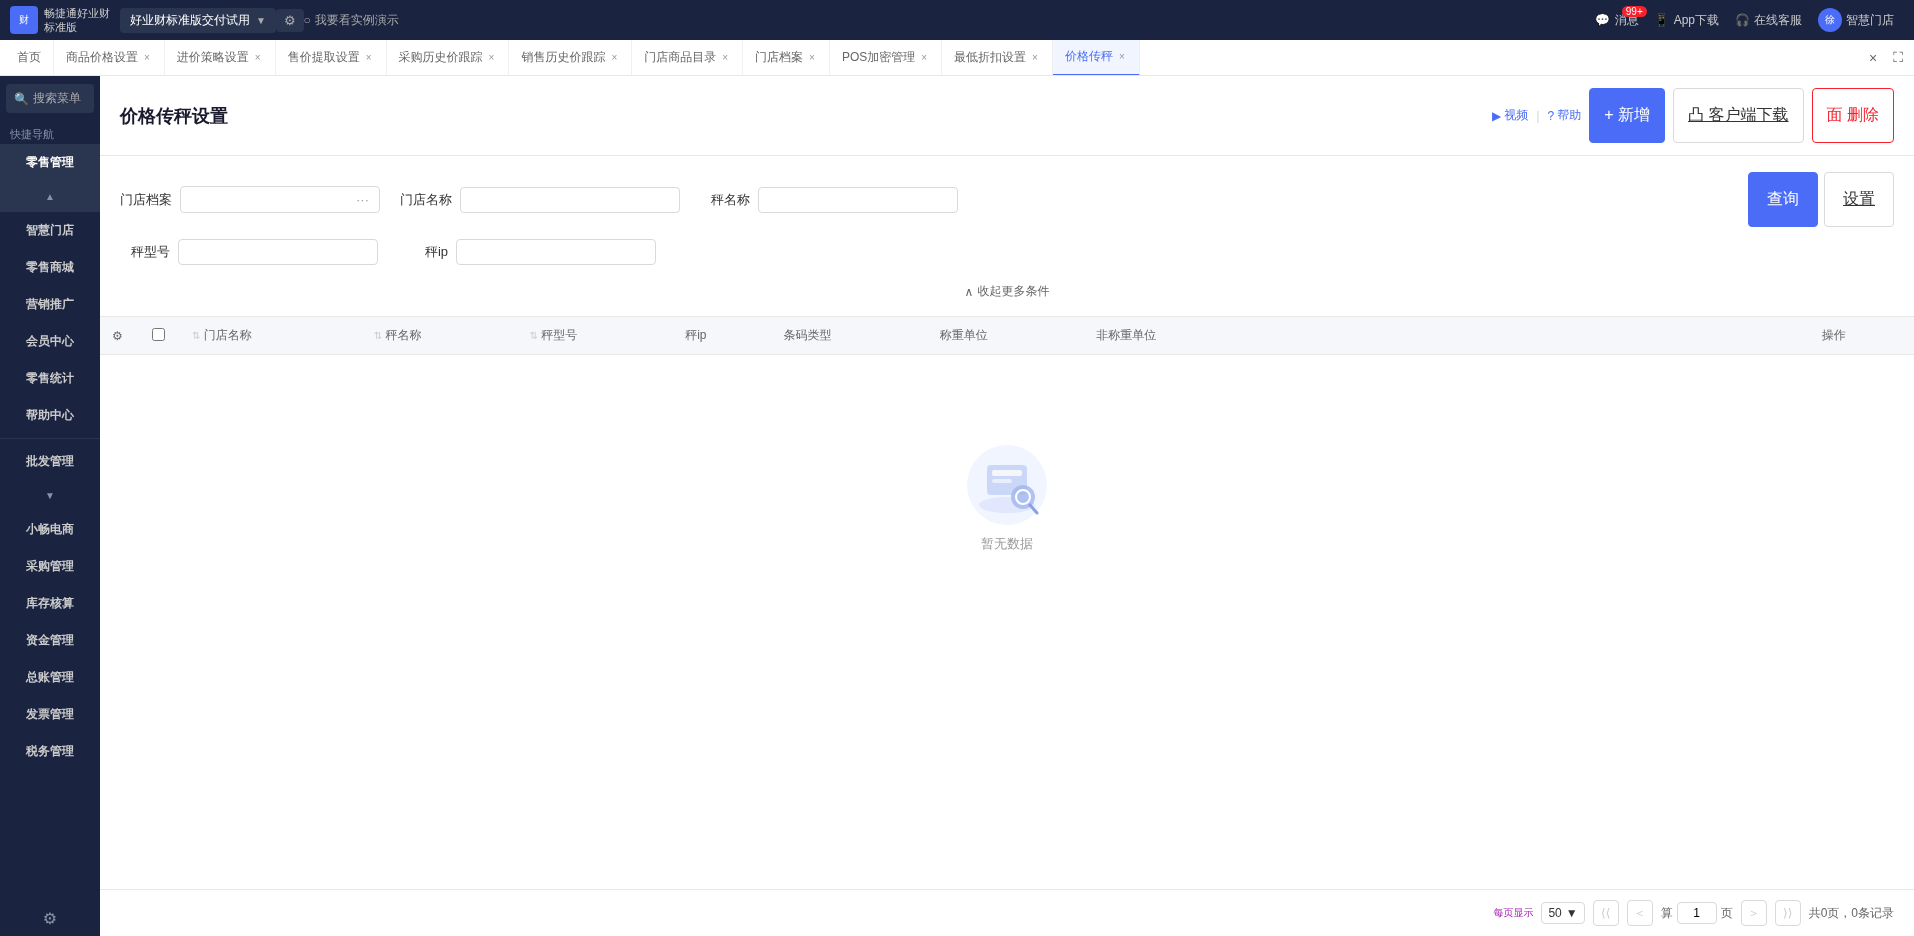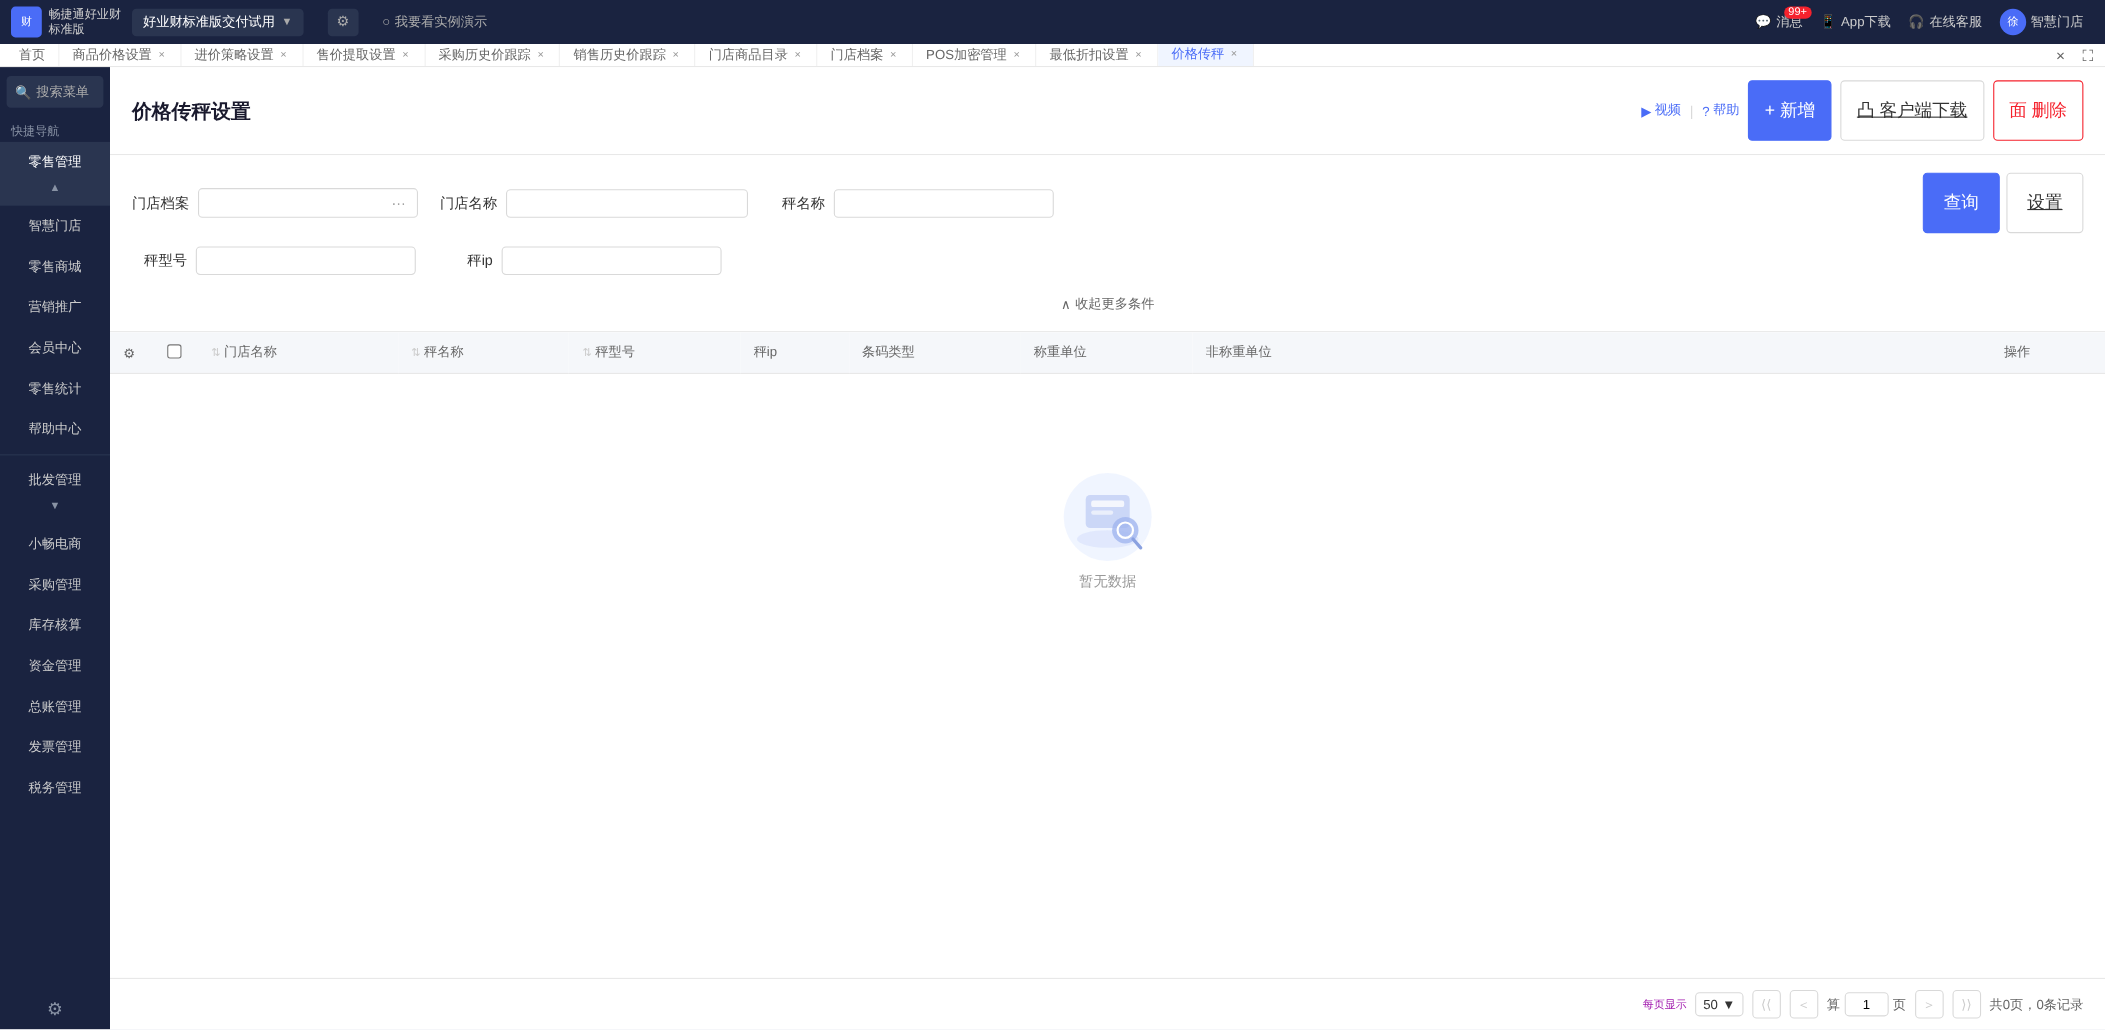--- a/index.html
+++ b/index.html
@@ -3,49 +3,49 @@
   <meta charset="utf-8">
   <style>
     * { box-sizing: border-box; margin: 0; padding: 0; }
     body { font-family: 'Microsoft YaHei', Arial, sans-serif; font-size: 13px; background: #f0f2f5; color: #333; display: flex; flex-direction: column; height: 936px; overflow: hidden; }
 
     
     .top-bar { display: flex; align-items: center; background: #1a2340; height: 40px; padding: 0 10px; color: #fff; flex-shrink: 0; }
     .logo-area { display: flex; align-items: center; gap: 6px; width: 100px; }
     .logo-icon { width: 28px; height: 28px; background: #4a6cf7; border-radius: 4px; display: flex; align-items: center; justify-content: center; font-size: 10px; color: #fff; flex-shrink: 0; }
     .logo-text { font-size: 11px; color: #ccc; line-height: 1.3; }
-    .top-center { flex: 1; display: flex; gap: 22px; padding: 0 10px; }
+    .top-center { flex: 1; display: flex; align-items: center; gap: 0; padding: 0 10px; }
     .version-selector { display: flex; align-items: center; gap: 6px; background: #2a3550; border-radius: 4px; padding: 4px 10px; color: #fff; font-size: 12px; cursor: pointer; }
     .version-selector .chevron { font-size: 10px; color: #aaa; }
     .settings-icon-btn { background: #2a3550; border-radius: 4px; padding: 4px 8px; color: #aaa; cursor: pointer; }
     .demo-link { display: flex; align-items: center; gap: 4px; color: #aaa; font-size: 12px; cursor: pointer; }
     .top-right { display: flex; align-items: center; gap: 16px; padding-right: 10px; }
     .top-right-item { display: flex; align-items: center; gap: 4px; color: #ccc; font-size: 12px; cursor: pointer; position: relative; }
     .badge { background: #f5222d; color: #fff; border-radius: 10px; padding: 0 4px; font-size: 10px; position: absolute; top: -6px; right: -8px; }
     .user-area { display: flex; align-items: center; gap: 4px; color: #ccc; font-size: 12px; cursor: pointer; }
     .user-avatar { width: 24px; height: 24px; background: #4a6cf7; border-radius: 50%; display: flex; align-items: center; justify-content: center; font-size: 10px; color: #fff; }
 
     
-    .tab-bar { display: flex; align-items: center; background: #fff; border-bottom: 1px solid #e8e8e8; height: 21px; padding: 0 5px; flex-shrink: 0; overflow-x: auto; }
+    .tab-bar { display: flex; align-items: center; background: #fff; border-bottom: 1px solid #e8e8e8; height: 36px; padding: 0 5px; flex-shrink: 0; overflow-x: auto; }
     .tab-bar::-webkit-scrollbar { height: 3px; }
     .tab { display: flex; align-items: center; gap: 4px; padding: 0 12px; height: 36px; font-size: 12px; color: #666; cursor: pointer; white-space: nowrap; border-right: 1px solid #f0f0f0; flex-shrink: 0; }
     .tab.active { color: #4a6cf7; background: #f0f5ff; border-bottom: 2px solid #4a6cf7; }
     .tab .close-btn { color: #999; font-size: 10px; padding: 1px 2px; border-radius: 2px; }
     .tab-actions { display: flex; align-items: center; gap: 4px; margin-left: auto; padding-left: 8px; }
     .tab-action-btn { color: #666; font-size: 14px; cursor: pointer; padding: 4px 6px; }
 
     
     .main-layout { display: flex; flex: 1; overflow: hidden; }
 
     
     .sidebar { width: 100px; background: #1a2340; display: flex; flex-direction: column; flex-shrink: 0; }
     .sidebar-search { padding: 8px 6px; }
     .sidebar-search-btn { width: 100%; background: #2a3550; border: none; border-radius: 4px; color: #aaa; padding: 6px 8px; font-size: 12px; text-align: left; cursor: pointer; display: flex; align-items: center; gap: 4px; }
     .sidebar-nav-label { padding: 6px 10px 2px; font-size: 11px; color: #8892a4; }
-    .sidebar-item { padding: 10px 8px; color: #ccc; font-size: 13px; cursor: pointer; text-align: center; display: flex; flex-direction: column; align-items: center; gap: 10px; }
+    .sidebar-item { padding: 10px 8px; color: #ccc; font-size: 13px; cursor: pointer; text-align: center; display: flex; flex-direction: column; align-items: center; gap: 20px; font-weight: bold; }
     .sidebar-item.active { background: #2a3550; color: #fff; }
     .sidebar-item .item-text { font-size: 12px; }
     .sidebar-item .expand-icon { font-size: 10px; color: #8892a4; }
     .sidebar-divider { height: 1px; background: #2a3550; margin: 4px 0; }
     .sidebar-footer { margin-top: auto; padding: 8px; display: flex; justify-content: center; }
     .sidebar-settings-btn { color: #8892a4; font-size: 16px; cursor: pointer; }
 
     
     .content-area { flex: 1; display: flex; flex-direction: column; overflow: hidden; background: #f0f2f5; }
 

